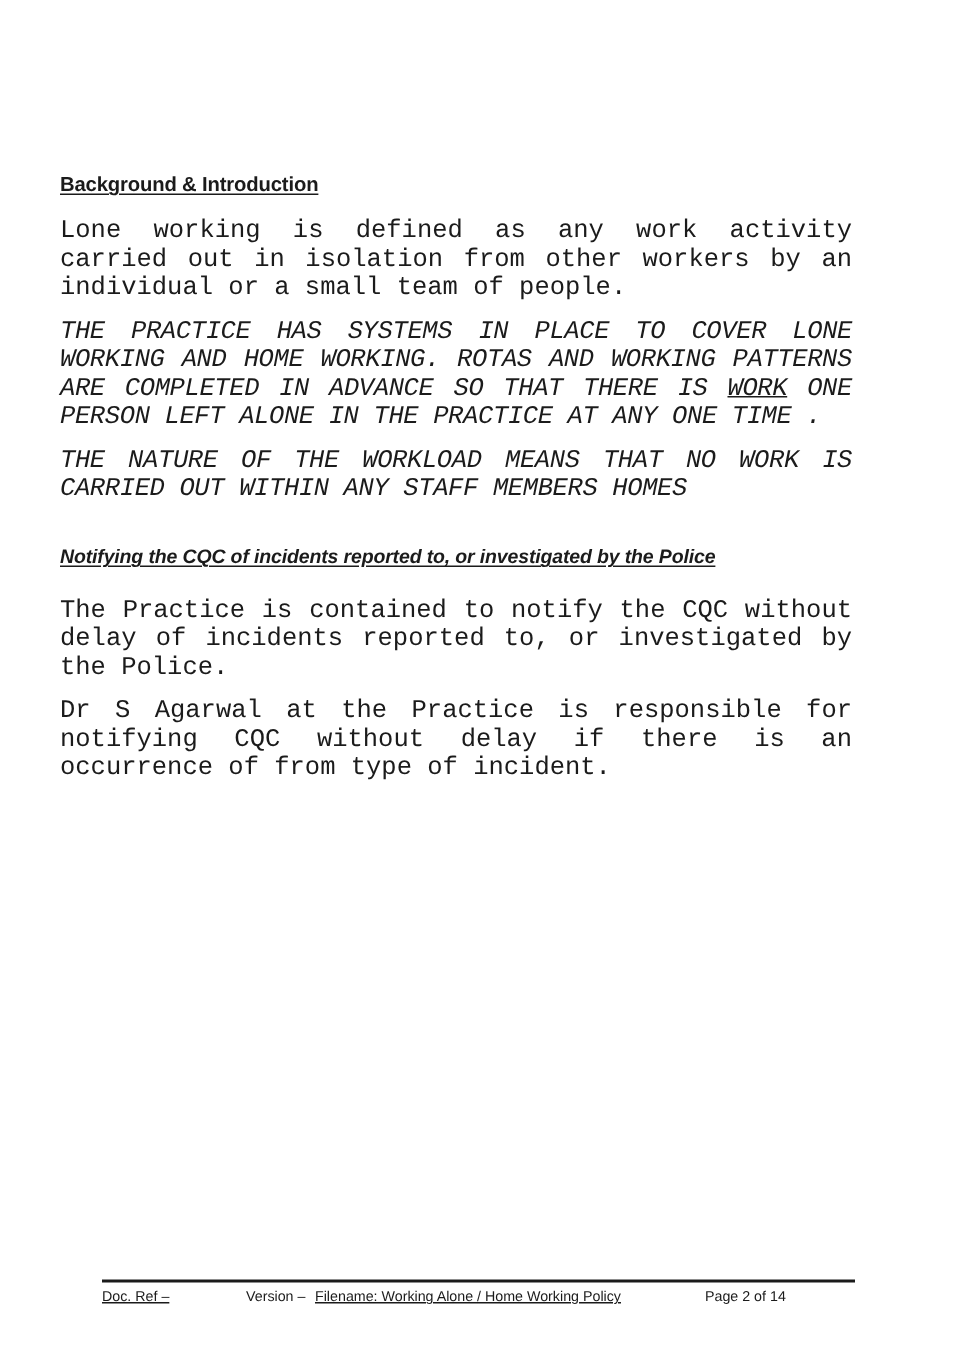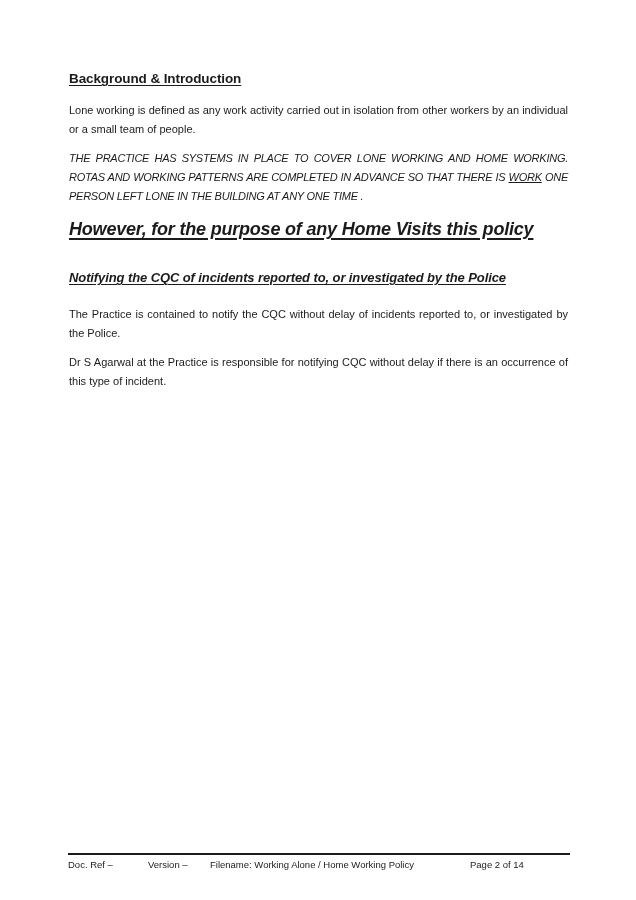--- a/index.html
+++ b/index.html
@@ -10,42 +10,44 @@
   .page {
     position: relative;
     width: 636px;
     height: 900px;
     background: #ffffff;
     font-family: "Liberation Sans", sans-serif;
     color: #1b1b1b;
     overflow: hidden;
   }
   .content {
-    padding: 70px 68px 0 69px;
+    padding: 70px 68px 0 40px;
+    margin-top: 44px;
   }
   .h2 {
     font-size: 13.5px;
     font-weight: bold;
     text-decoration: underline;
     text-underline-offset: 2px;
     line-height: 18px;
     letter-spacing: -0.1px;
     margin: 0 0 13px 0;
   }
   .h2.nowrap {
     white-space: nowrap;
     font-size: 13px;
     margin-bottom: 18px;
     font-style: italic;
   }
   p.body {
-    font-size: 11px;
+    font-size: 17px;
     line-height: 19px;
     text-align: justify;
     margin: 0 0 10px 0;
+    font-family: Liberation Mono, monospace;
   }
   p.caps {
     font-style: italic;
     letter-spacing: -0.25px;
   }
   p.mb24 { margin-bottom: 24px; }
   p.mb8  { margin-bottom: 8px; }
   .h1 {
     margin: 0 0 26px 0;
     font-size: 18px;
@@ -76,48 +78,48 @@
     border-top: 2px solid #1b1b1b;
     height: 0;
   }
   .footer-row {
     position: relative;
     height: 16px;
     font-size: 9.5px;
     line-height: 12px;
   }
   .footer-row span { position: absolute; top: 4px; white-space: nowrap; }
-  .f-docref   { left: 0; }
-  .f-version  { left: 80px; }
-  .f-filename { left: 142px; }
+  .f-docref   { left: 0; text-decoration: underline; }
+  .f-version  { left: 96px; }
+  .f-filename { left: 142px; text-decoration: underline; }
   .f-page     { left: 402px; }
 </style>
 </head>
 <body>
 
 <div class="page">
   <div class="content">
 
     <h2 class="h2">Background &amp; Introduction</h2>
 
     <p class="body">Lone working is defined as any work activity carried out in isolation from other workers by an individual or a small team of people.</p>
 
-    <p class="body caps"><span>THE PRACTICE HAS SYSTEMS IN PLACE TO COVER LONE WORKING AND HOME WORKING. ROTAS AND WORKING PATTERNS ARE COMPLETED IN ADVANCE  SO THAT THERE IS </span><span class="u">WORK</span><span> ONE PERSON LEFT LONE IN THE BUILDING AT ANY ONE TIME .</span></p>
+    <p class="body caps"><span>THE PRACTICE HAS SYSTEMS IN PLACE TO COVER LONE WORKING AND HOME WORKING. ROTAS AND WORKING PATTERNS ARE COMPLETED IN ADVANCE  SO THAT THERE IS </span><span class="u">WORK</span><span> ONE PERSON LEFT ALONE IN THE PRACTICE AT ANY ONE TIME .</span></p>
 
+    <p class="body caps mb24">THE NATURE OF THE WORKLOAD MEANS THAT NO WORK IS CARRIED OUT WITHIN ANY  STAFF MEMBERS HOMES</p>
 
     <h1 class="h1">
-      <span class="h1line">However, for the purpose of any Home Visits this policy</span>
     </h1>
 
     <h2 class="h2 nowrap">Notifying the CQC of incidents reported to, or investigated by the Police</h2>
 
     <p class="body">The Practice is contained to notify the CQC without delay of incidents reported to, or investigated by the Police.</p>
 
 
-    <p class="body mb8">Dr S Agarwal  at the Practice is responsible for notifying CQC without delay if there is an occurrence of this type of incident.</p>
+    <p class="body mb8">Dr S Agarwal  at the Practice is responsible for notifying CQC without delay if there is an occurrence of from type of incident.</p>
 
 
   </div>
 
   <div class="footer">
     <div class="footer-rule"></div>
     <div class="footer-row">
       <span class="f-docref">Doc. Ref –</span>
       <span class="f-version">Version –</span>
       <span class="f-filename">Filename: Working Alone / Home Working Policy</span>

